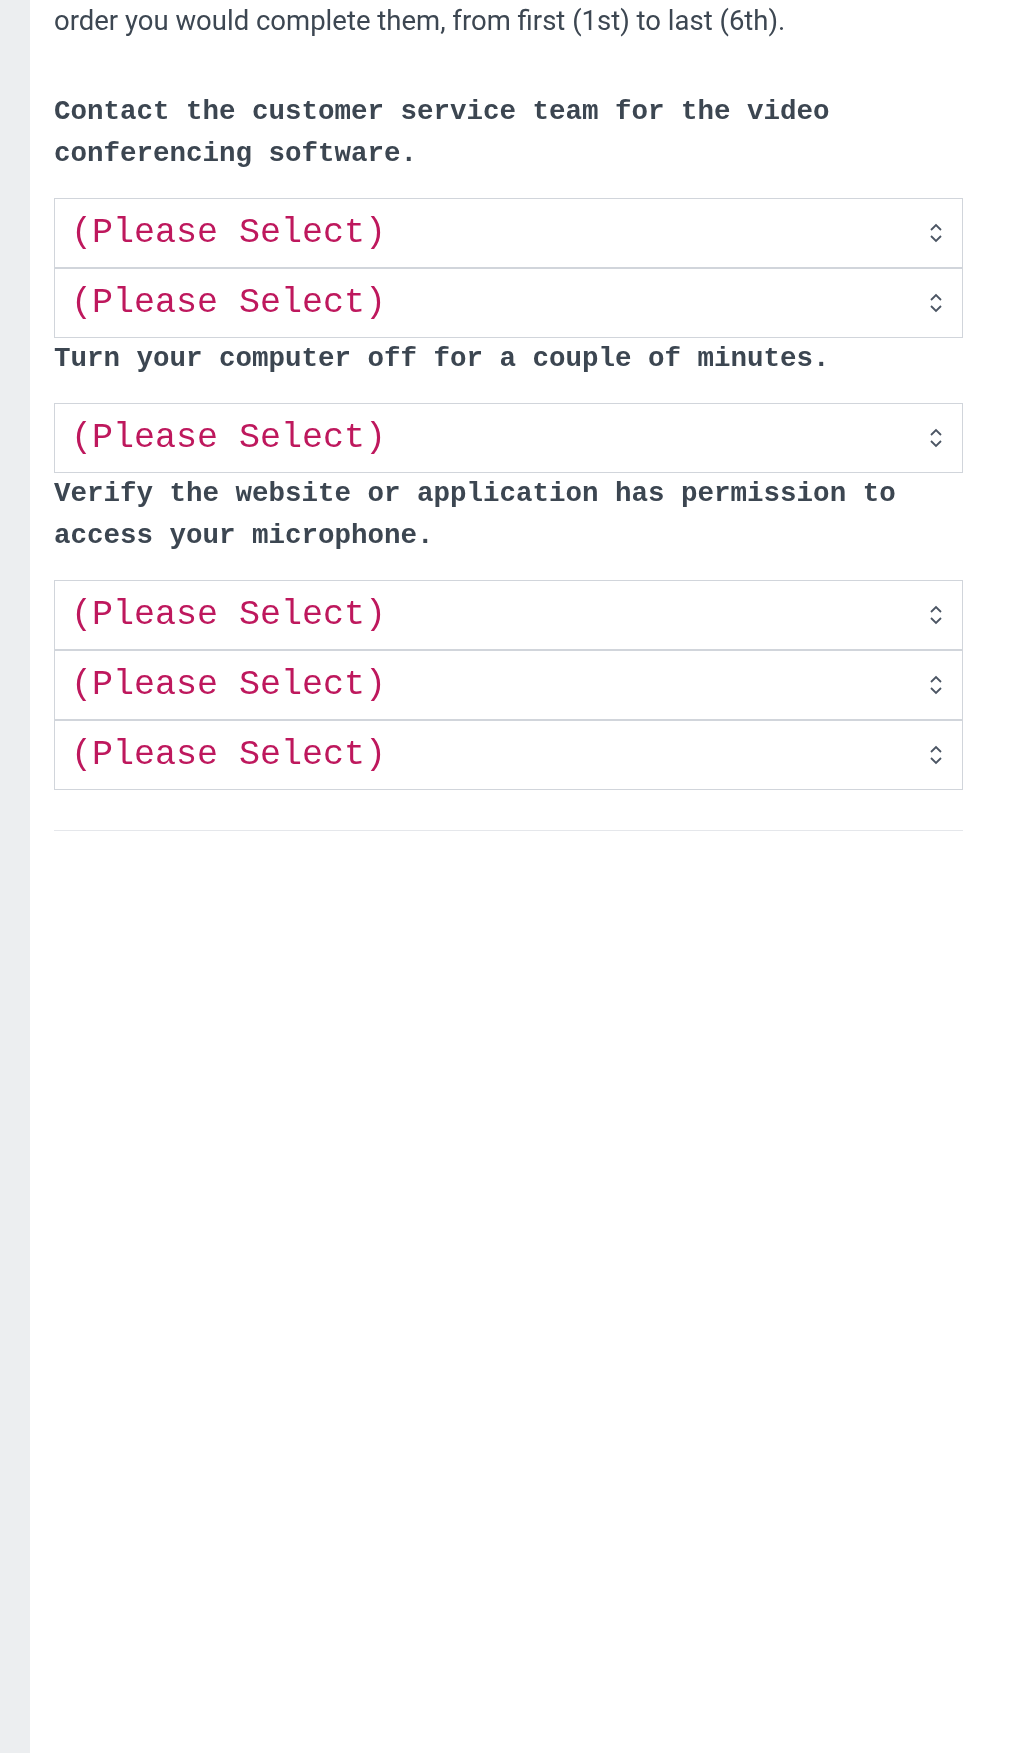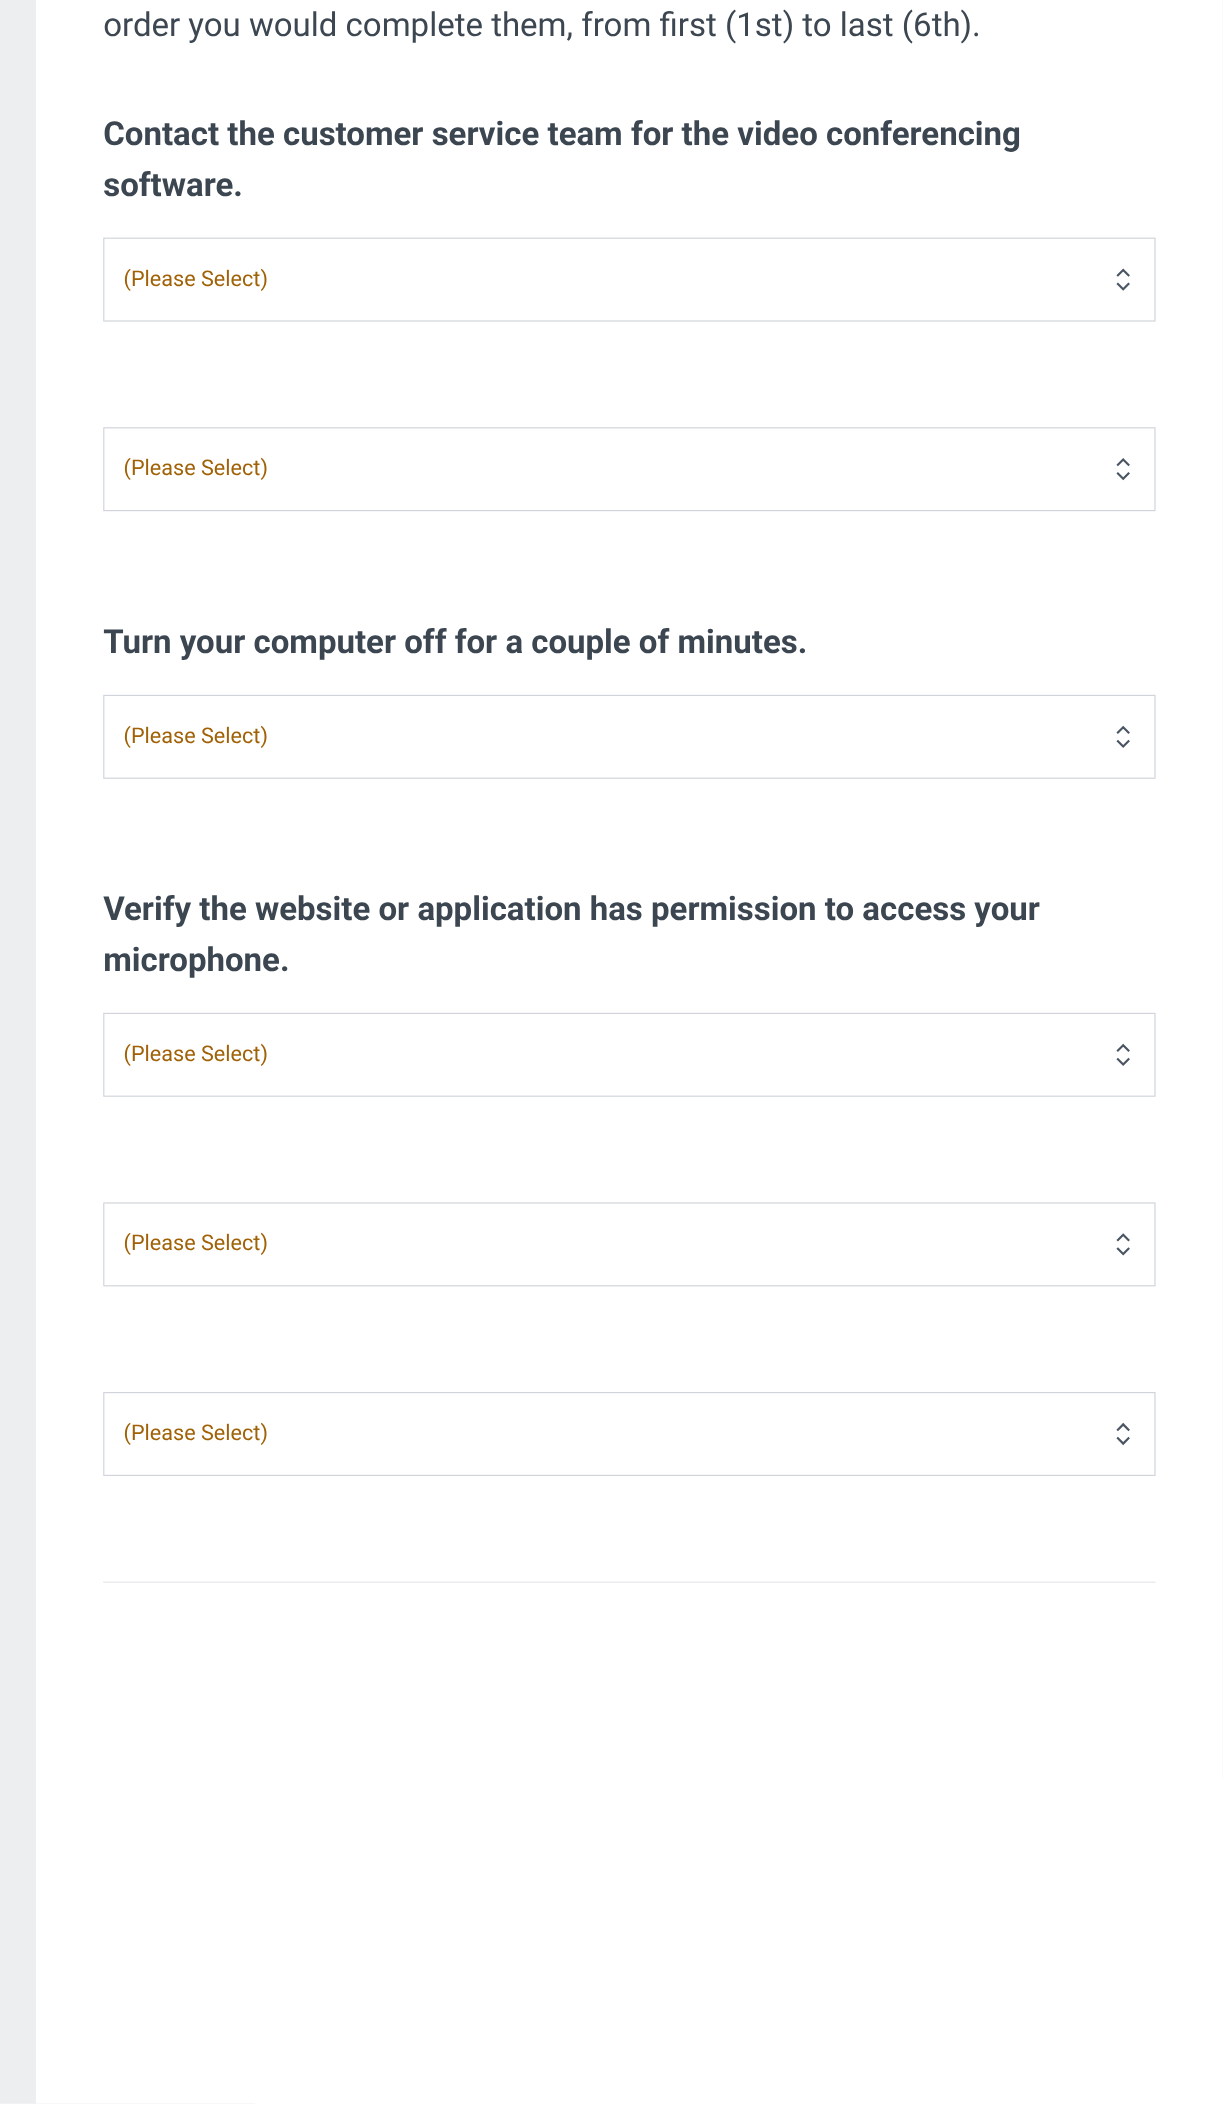--- a/index.html
+++ b/index.html
@@ -16,52 +16,52 @@
       display: flex;
     }
     .left-rail {
       width: 30px;
       background: #eceef0;
       flex-shrink: 0;
     }
     .card {
       background: #ffffff;
       flex: 1;
-      padding: 0 56px 0 56px;
+      padding: 0 56px 0 24px;
       min-height: 1753px;
     }
     .intro-text {
       font-size: 27.5px;
       line-height: 1.55;
       color: #3d4752;
       font-weight: 400;
       padding-top: 0;
       margin-bottom: 48px;
     }
     .question-block {
-      margin-bottom: 88px;
+      font-family: Liberation Mono, monospace;
     }
     .question-label {
       font-size: 27.5px;
       line-height: 1.55;
       font-weight: 700;
       color: #3c4651;
       margin-bottom: 22px;
     }
     .select-container {
       position: relative;
       width: 100%;
     }
     .select-box {
       width: 100%;
       height: 70px;
       border: 1px solid #d1d5db;
       background: #ffffff;
-      font-size: 18px;
-      color: #a16207;
+      font-size: 35px;
+      color: #be185d;
       padding: 0 56px 0 16px;
       display: flex;
       align-items: center;
       cursor: pointer;
       appearance: none;
       -webkit-appearance: none;
       font-family: inherit;
     }
     .select-icon {
       position: absolute;

